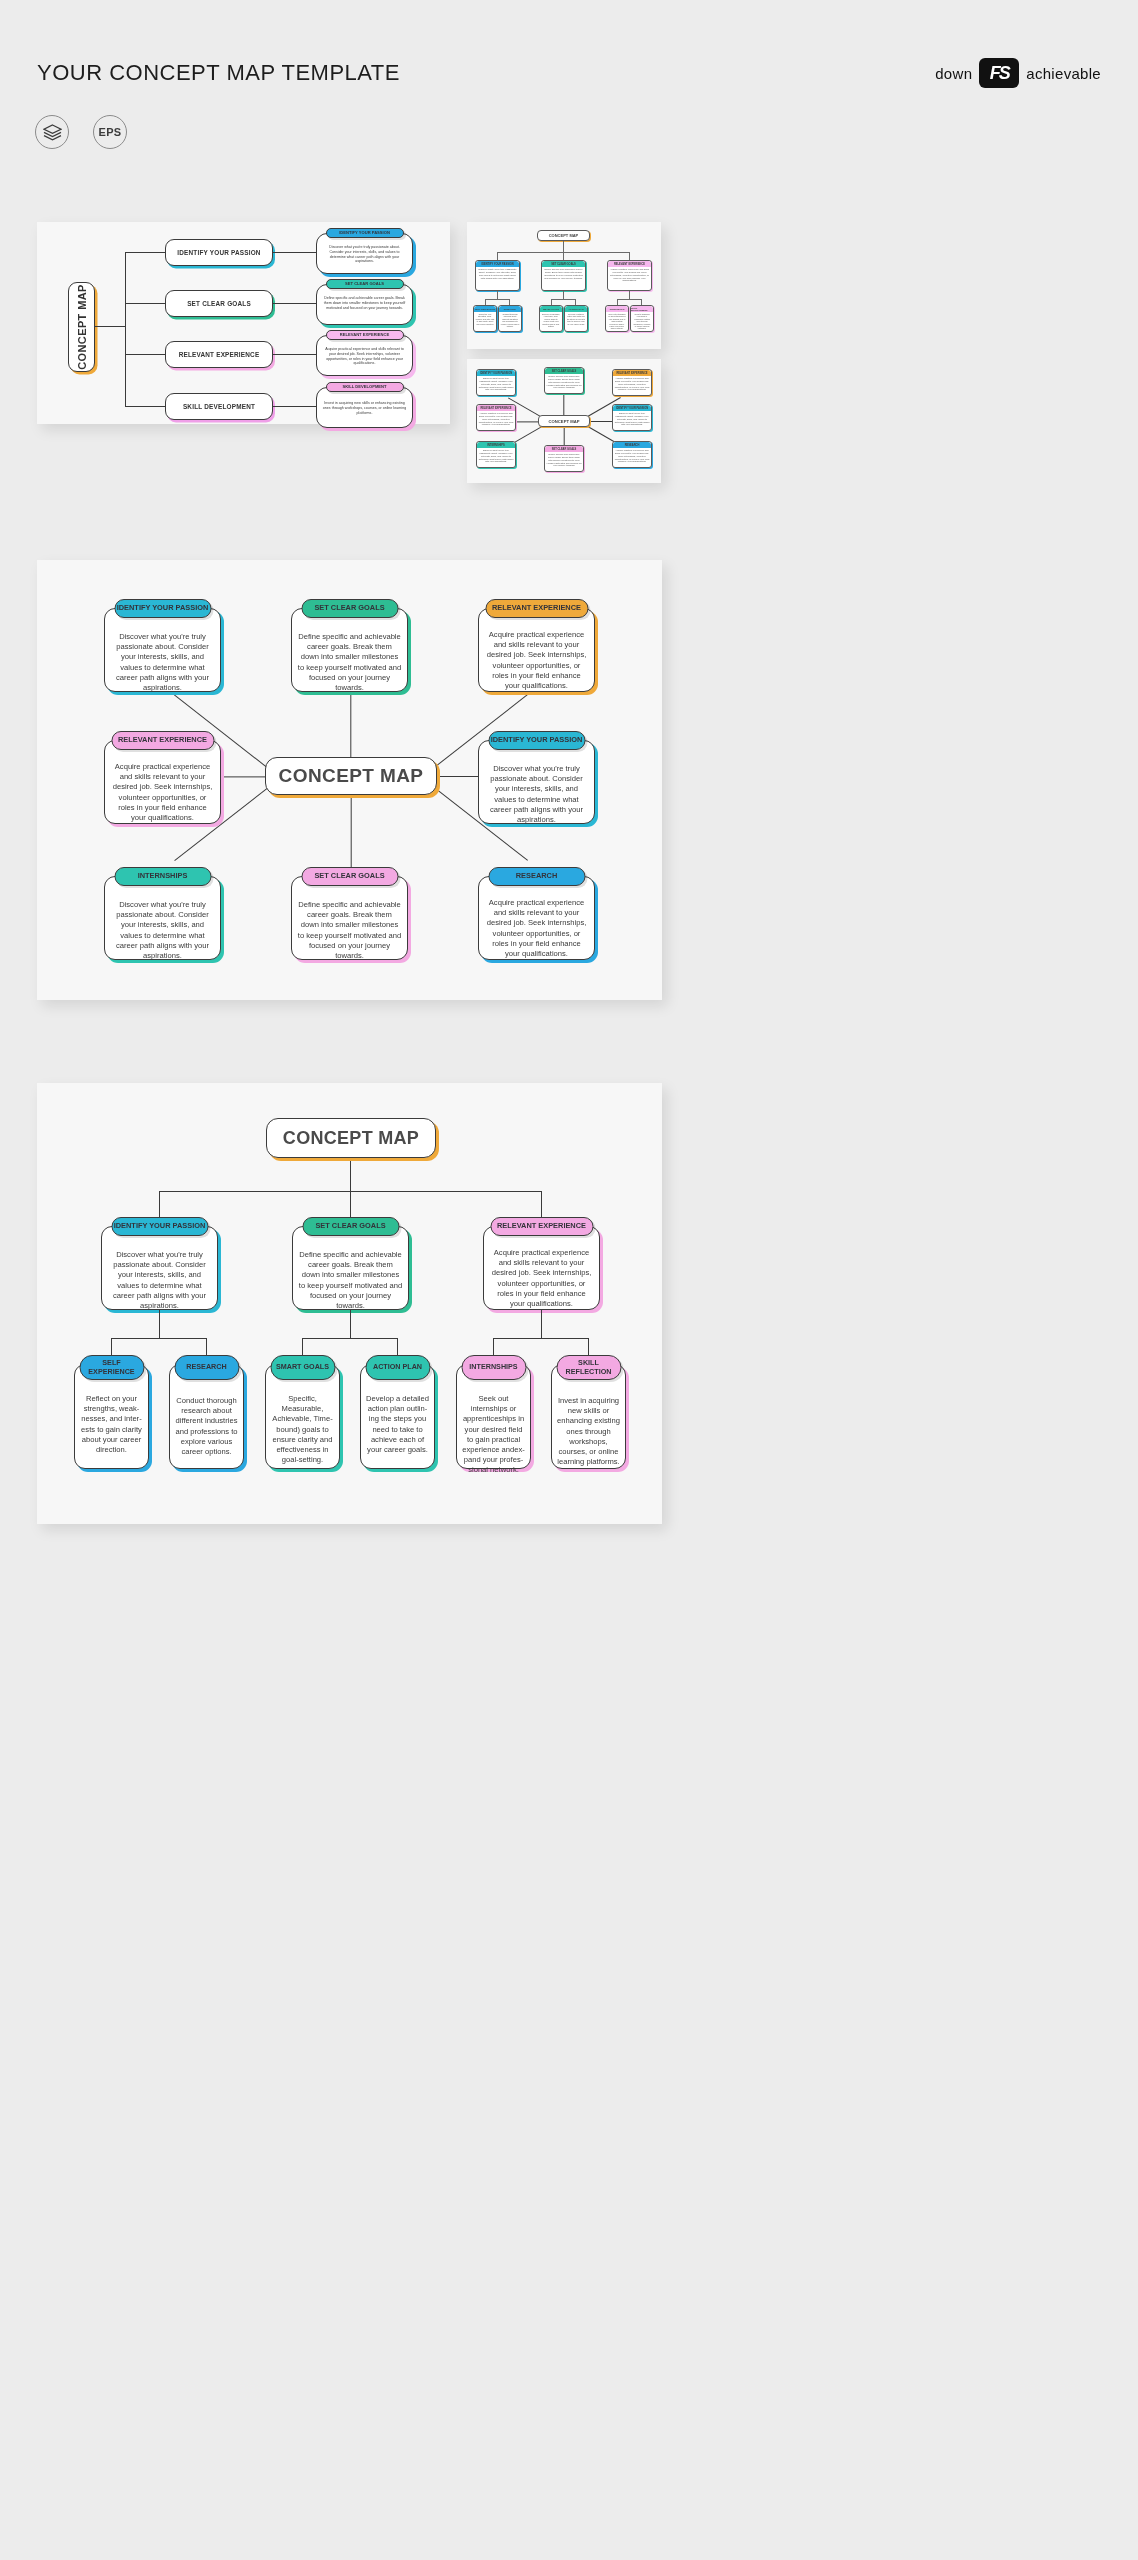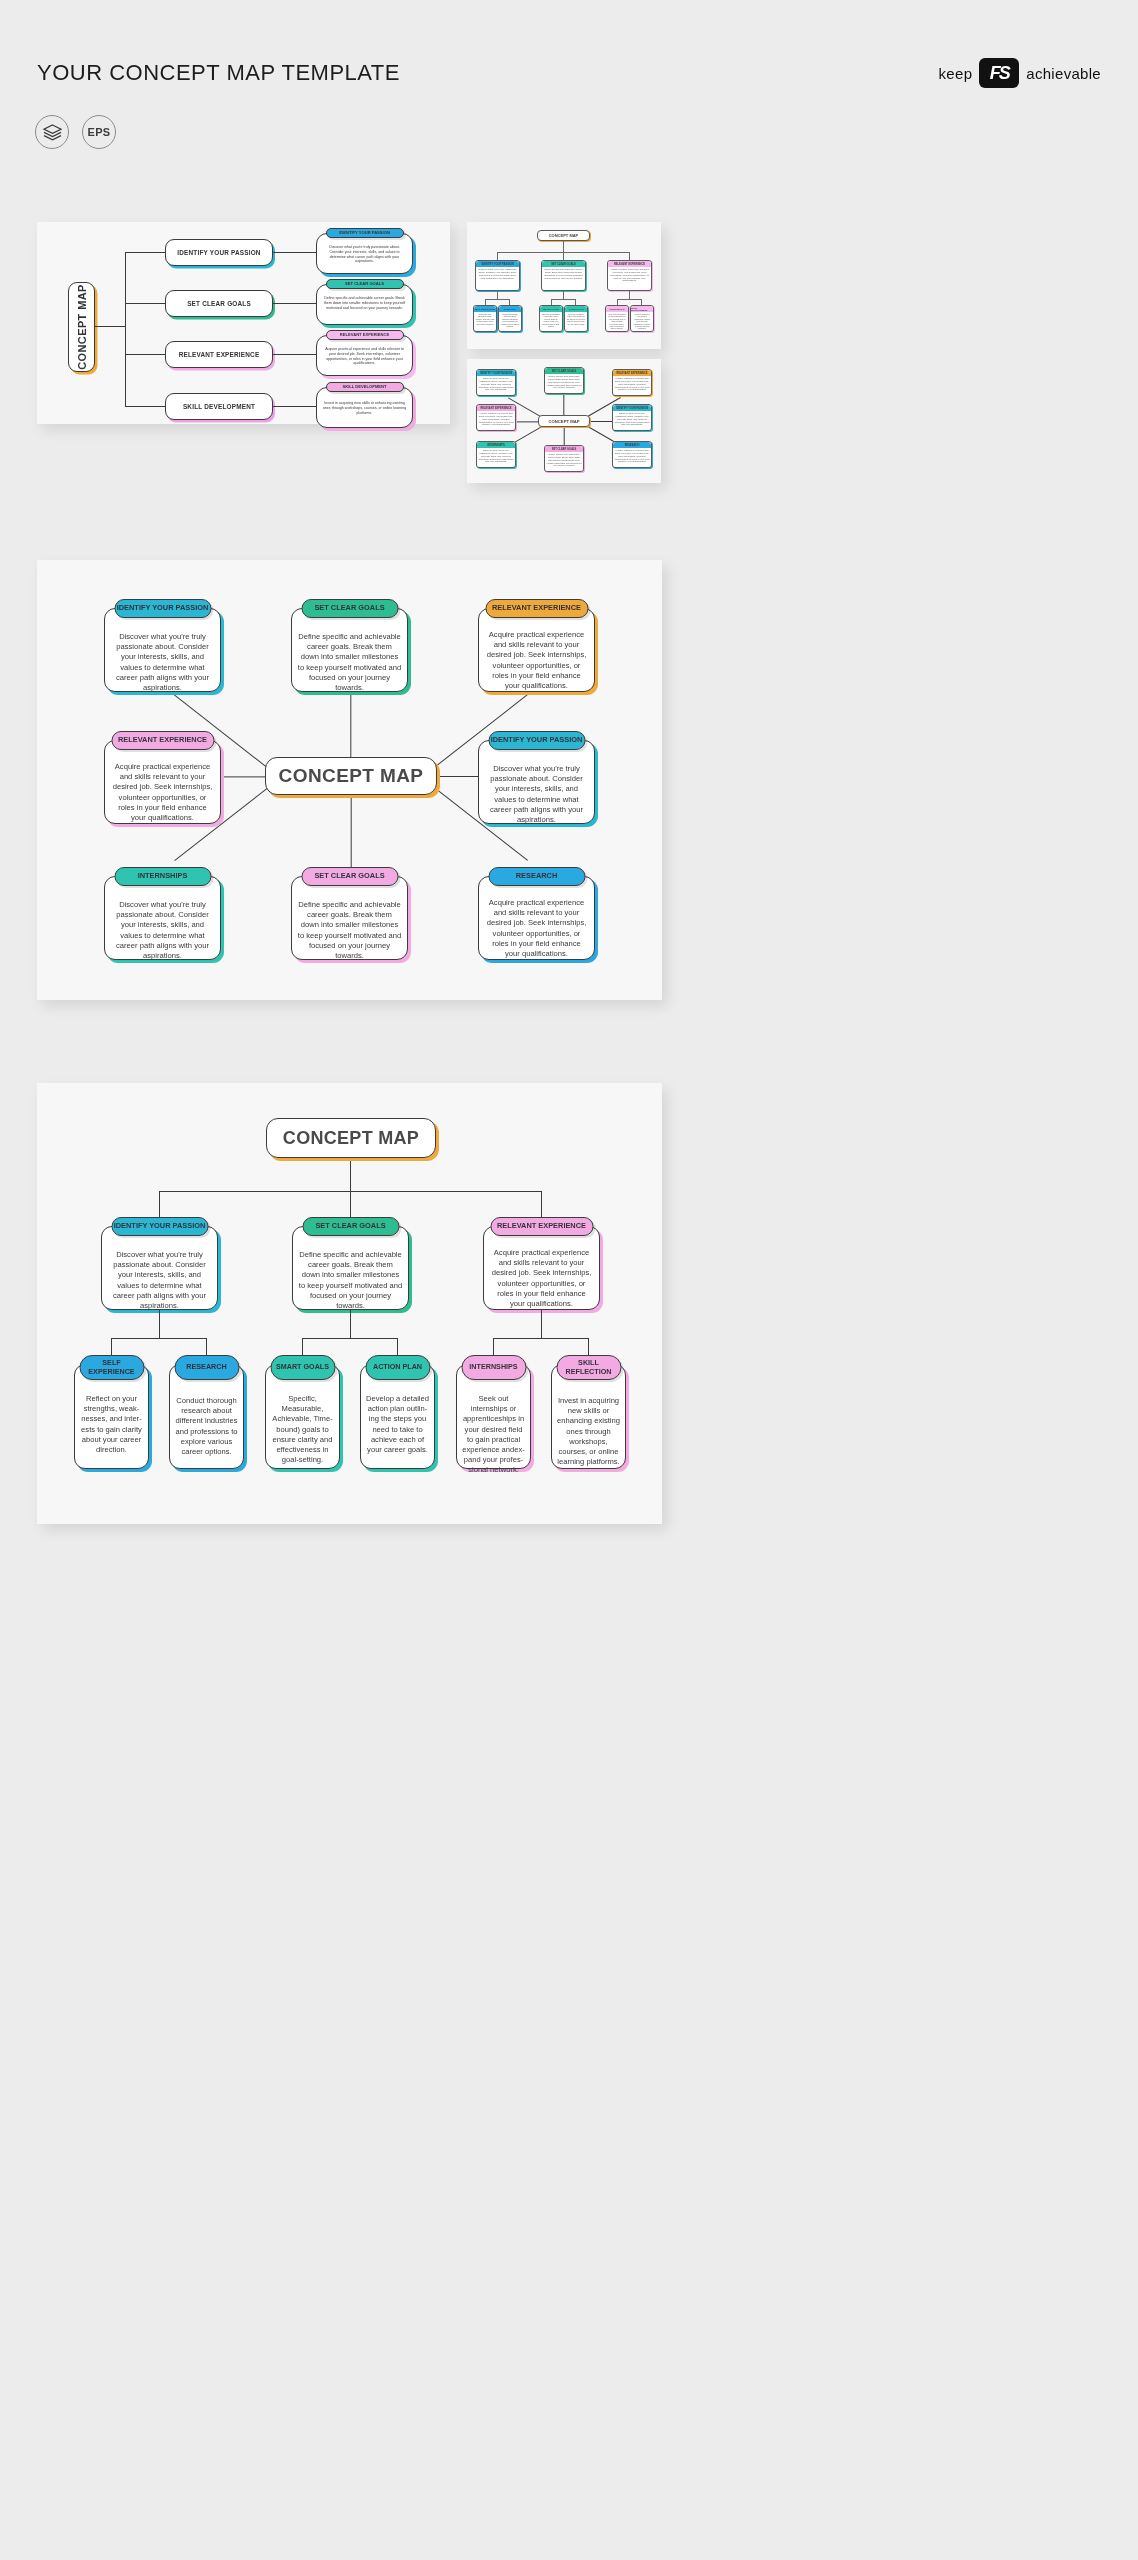--- a/index.html
+++ b/index.html
@@ -18,21 +18,21 @@
     font-weight: 400; white-space: nowrap;
   }
   .brand { position: absolute; right: 37px; top: 58px; display: flex; align-items: center; gap: 7px; }
   .brand-word { font-size: 15px; color: #111; letter-spacing: .3px; }
   .brand-mark {
     width: 40px; height: 30px; background: #111; border-radius: 6px;
     display: flex; align-items: center; justify-content: center;
     color: #fff; font-size: 18px; font-weight: 700; font-style: italic;
     letter-spacing: -2px;
   }
-  .badges { position: absolute; left: 35px; top: 115px; display: flex; gap: 13px; }
+  .badges { position: absolute; left: 35px; top: 115px; display: flex; gap: 24px; }
   .badge {
     width: 34px; height: 34px; border-radius: 50%;
     border: 1.2px solid #8b8b8b; display: flex; align-items: center; justify-content: center;
     color: #3c3c3c; font-size: 11px; font-weight: 700; letter-spacing: .3px;
     background: transparent;
   }
   .badge svg { display: block; }
 
   
   .card {
@@ -126,21 +126,21 @@
     font-size: 2.3px; line-height: 1.25; color: #555; text-align: center;
   }
   .mini .mln { position: absolute; background: #6a6a6a; }
 </style>
 </head>
 <body>
 
 <div class="page-title">YOUR CONCEPT MAP TEMPLATE</div>
 
 <div class="brand">
-  <span class="brand-word">keep</span>
+  <span class="brand-word">down</span>
   <span class="brand-mark">FS</span>
   <span class="brand-word">achievable</span>
 </div>
 
 <div class="badges">
   <div class="badge">
     <svg width="19" height="17" viewBox="0 0 19 17">
       <polygon points="9.5,1 18,5.2 9.5,9.4 1,5.2" fill="none" stroke="#3c3c3c" stroke-width="1.2"></polygon>
       <polyline points="1,8.4 9.5,12.6 18,8.4" fill="none" stroke="#3c3c3c" stroke-width="1.2"></polyline>
       <polyline points="1,11.6 9.5,15.8 18,11.6" fill="none" stroke="#3c3c3c" stroke-width="1.2"></polyline>

